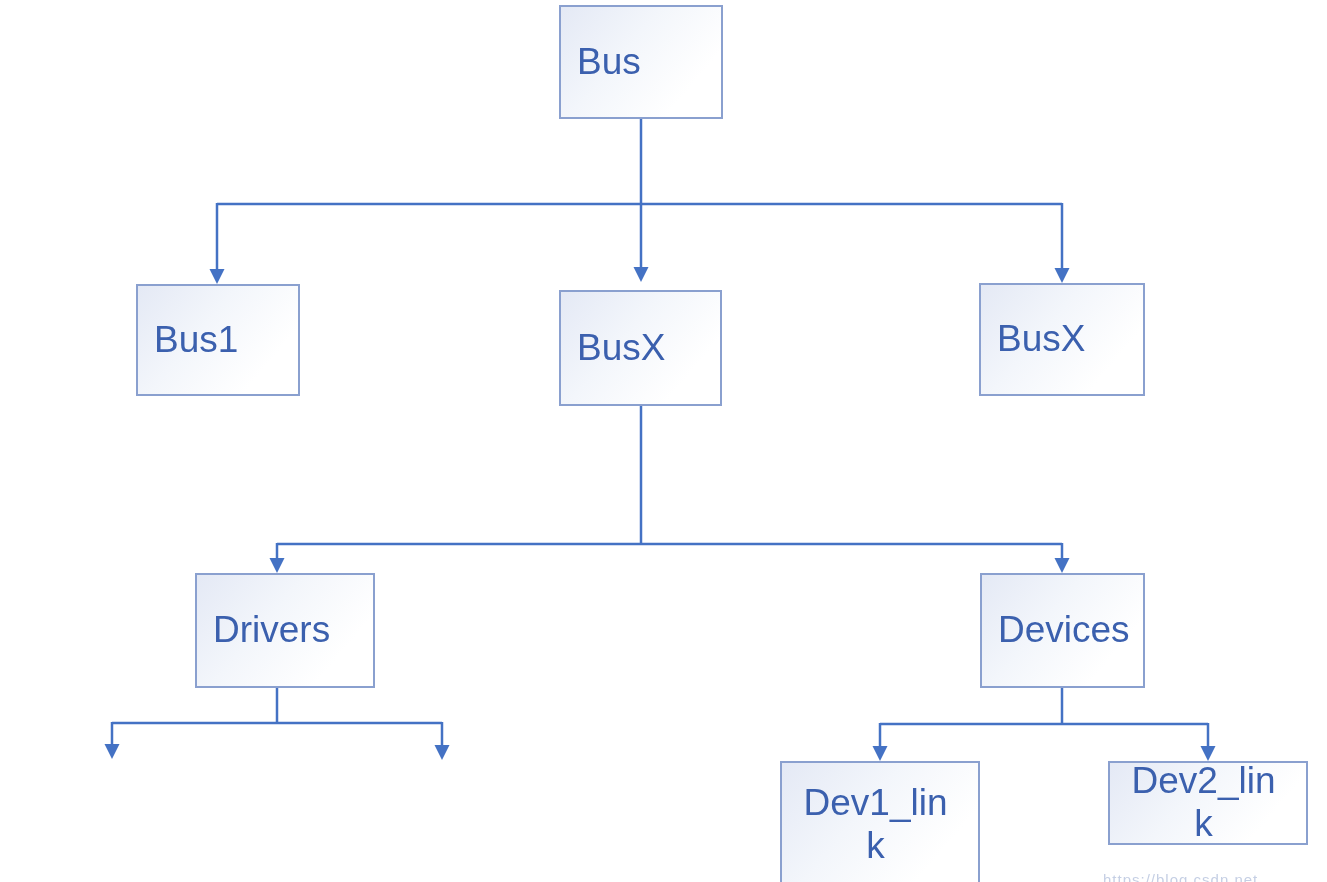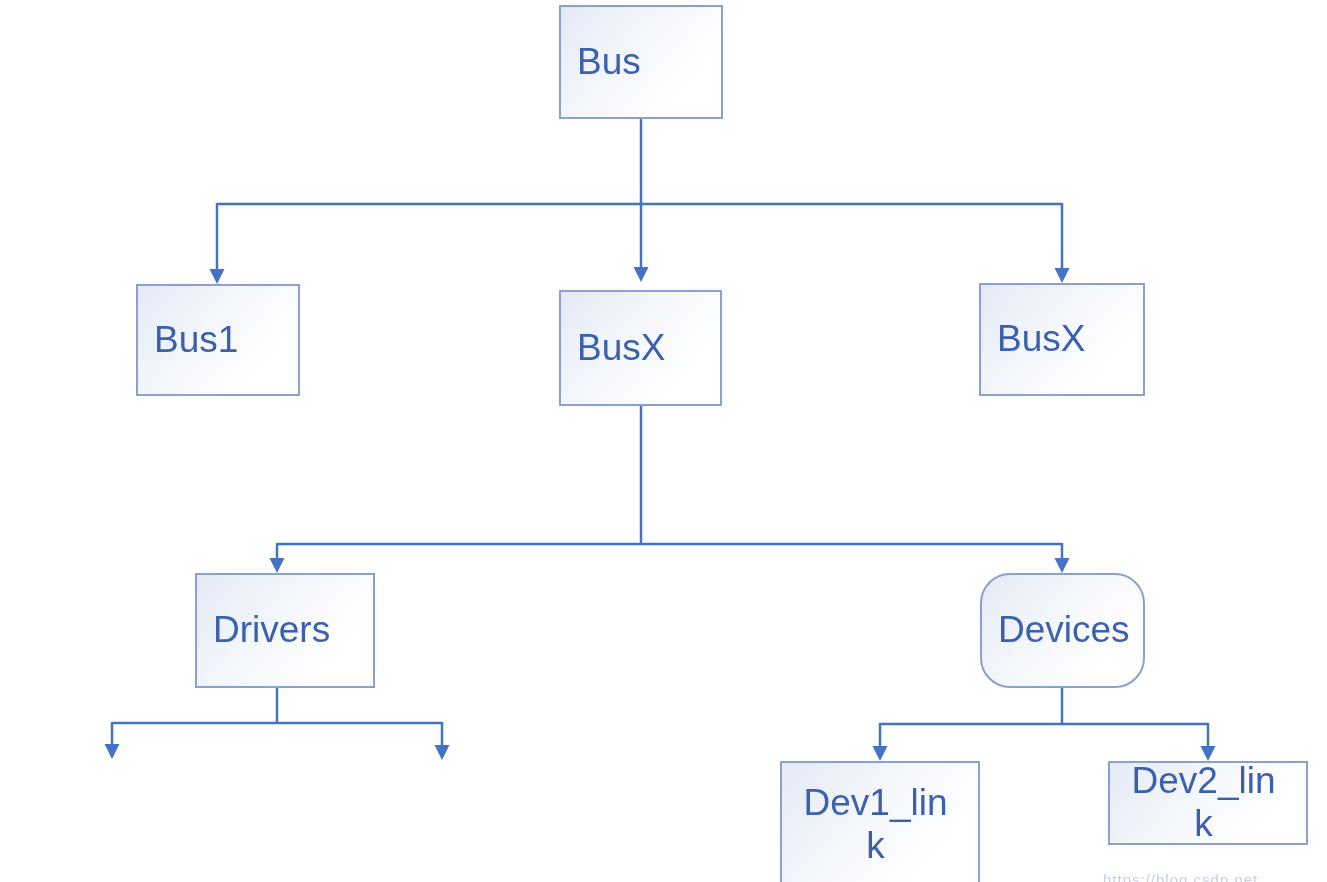--- a/index.html
+++ b/index.html
@@ -46,21 +46,21 @@
   .node.wrap .label {
     width: 155px;
     word-break: break-all;
   }
   
   .n-bus      { left: 559px;  top: 5px;   width: 164px; height: 114px; }
   .n-bus1     { left: 136px;  top: 284px; width: 164px; height: 112px; }
   .n-busx     { left: 559px;  top: 290px; width: 163px; height: 116px; }
   .n-busn     { left: 979px;  top: 283px; width: 166px; height: 113px; }
   .n-drivers  { left: 195px;  top: 573px; width: 180px; height: 115px; }
-  .n-devices  { left: 980px;  top: 573px; width: 165px; height: 115px; border-radius: 30px; }
+  .n-devices  { left: 980px;  top: 573px; width: 165px; height: 115px; }
   .n-driver1  { left: 31px;   top: 759px; width: 164px; height: 114px; }
   .n-driver2  { left: 358px;  top: 760px; width: 164px; height: 114px; }
   .n-dev1     { left: 780px;  top: 761px; width: 200px; height: 128px; }
   .n-dev2     { left: 1108px; top: 761px; width: 200px; height: 84px; }
 
   .watermark {
     position: absolute;
     left: 1103px;
     top: 871px;
     font-size: 15px;

